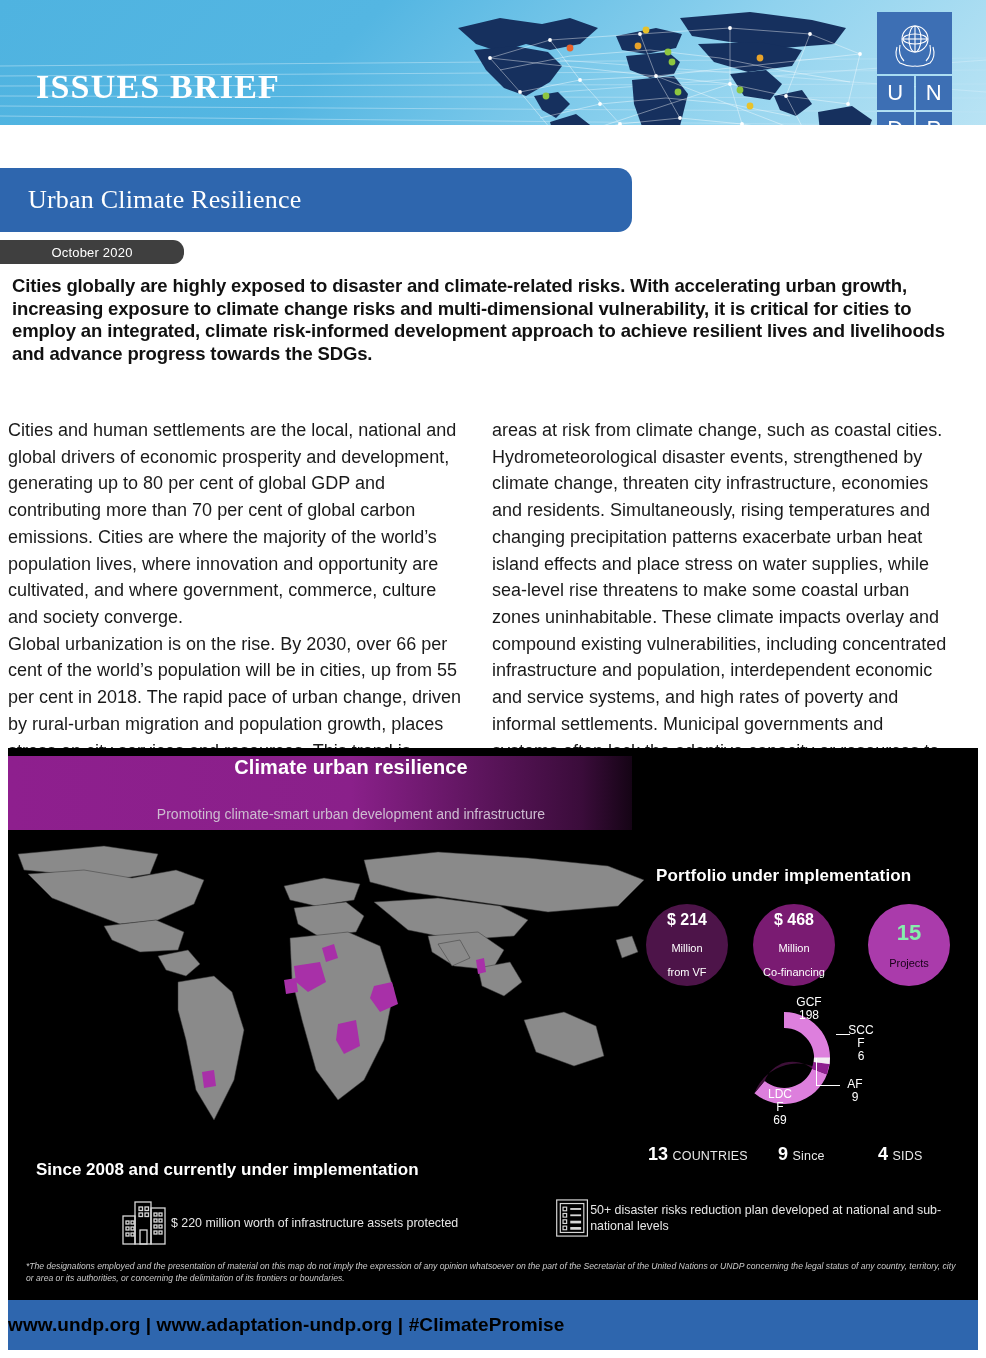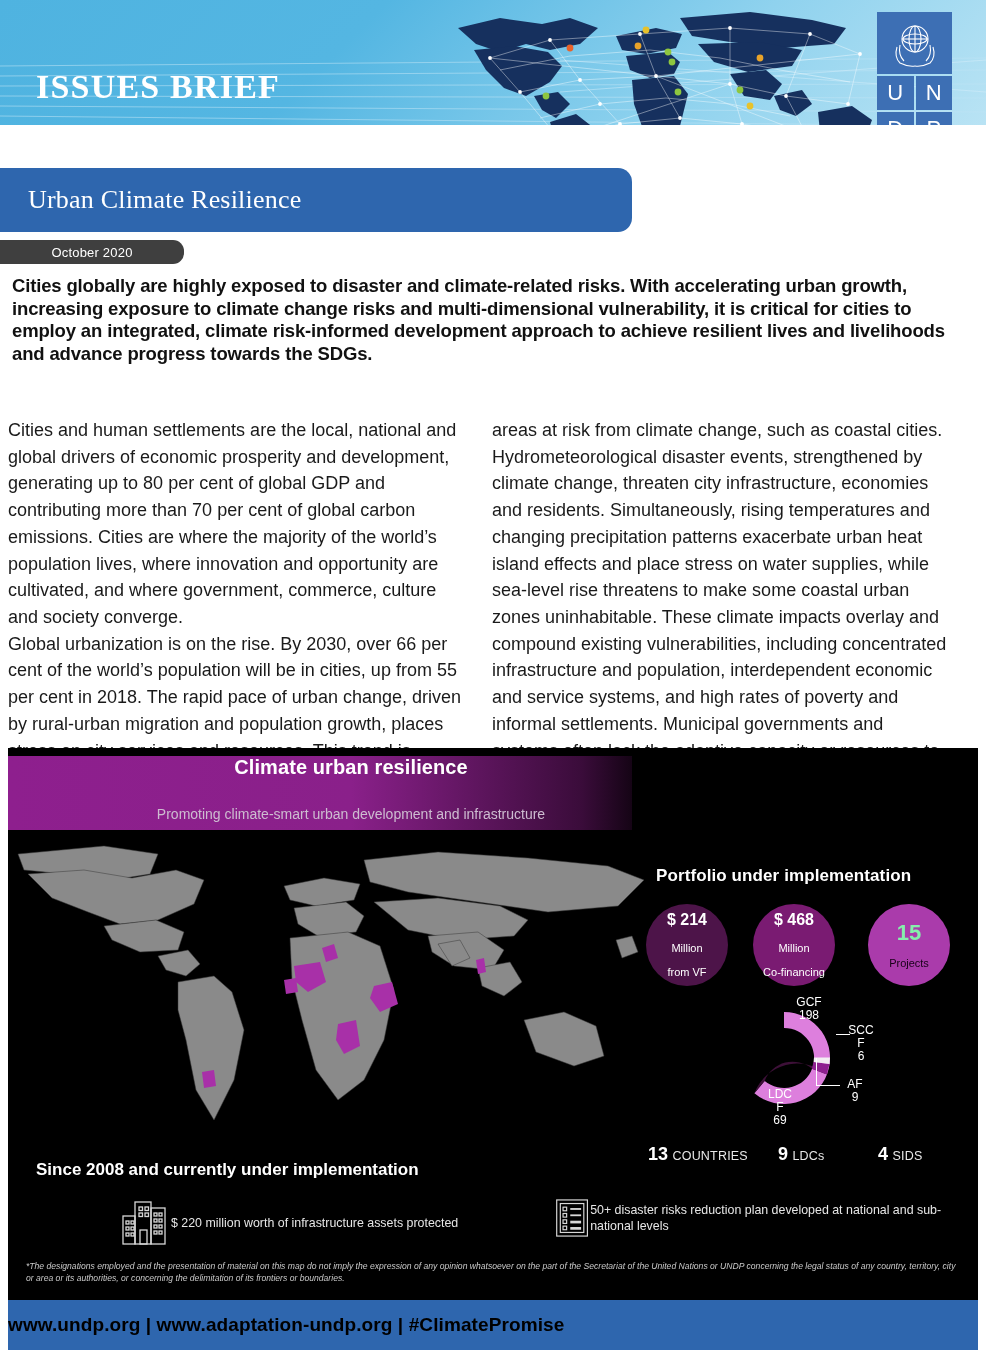--- a/index.html
+++ b/index.html
@@ -366,21 +366,21 @@
     <div class="leader" style="left:808px; top:310px; width:1px; height:28px;"></div>
     <div class="leader" style="left:808px; top:337px; width:24px; height:1px;"></div>
 
     <div class="stats-row">
       <div class="stat st-1">
         <span class="n">13</span>
         <span class="t">COUNTRIES</span>
       </div>
       <div class="stat st-2">
         <span class="n">9</span>
-        <span class="t">LDCs</span>
+        <span class="t">Since</span>
       </div>
       <div class="stat st-3">
         <span class="n">4</span>
         <span class="t">SIDS</span>
       </div>
     </div>
 
     <div class="since-title">Since 2008 and currently under implementation</div>
 
     <div class="fact fact-1">

